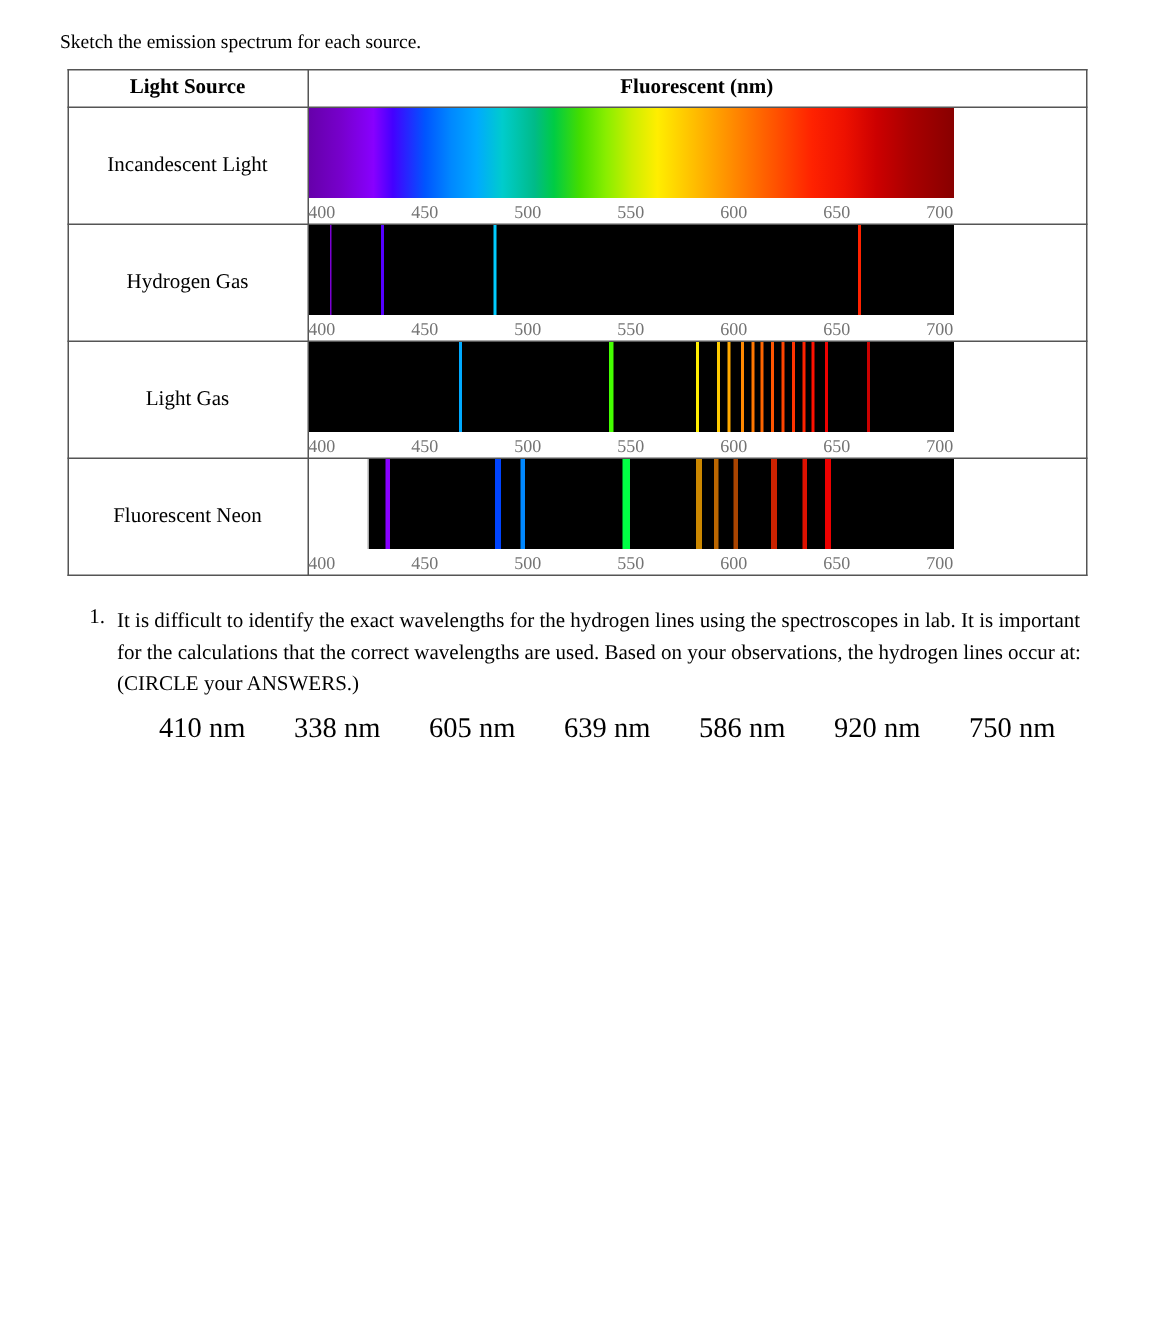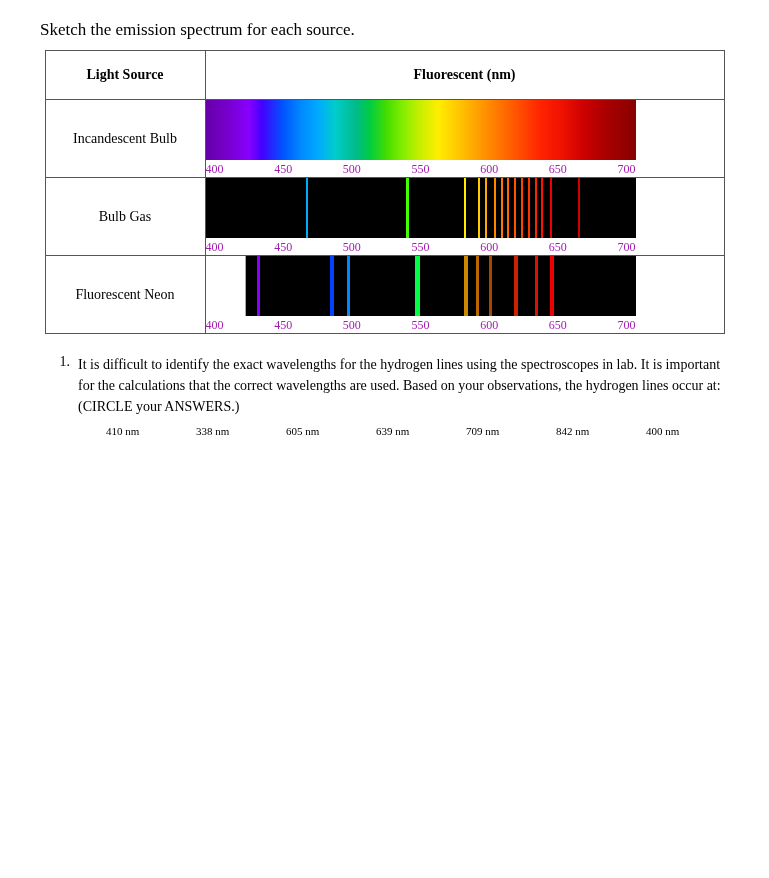--- a/index.html
+++ b/index.html
@@ -7,39 +7,39 @@
       background: #fff;
       font-family: serif;
       font-size: 14px;
       color: #000;
       padding: 20px 40px;
       width: 769px;
     }
 
     .instruction {
       margin-bottom: 10px;
-      font-size: 17px;
+      font-size: 13px;
     }
 
     .spectrum-table {
       border-collapse: collapse;
       width: 680px;
       margin: 0 auto;
     }
 
     .spectrum-table td, .spectrum-table th {
       border: 1px solid #555;
       padding: 0;
     }
 
     .spectrum-table th {
       text-align: center;
       font-weight: bold;
       font-size: 14px;
-      padding: 16px 8px;
+      padding: 4px 8px;
       background: #fff;
     }
 
     .source-cell {
       width: 160px;
       text-align: center;
       padding: 8px;
       font-size: 14px;
       vertical-align: middle;
     }
@@ -58,21 +58,21 @@
       width: 100%;
       height: 60px;
       display: block;
     }
 
     .wavelength-labels {
       display: flex;
       justify-content: space-between;
       padding: 2px 0 0 0;
       font-size: 12px;
-      color: #a21caf;
+      color: #737373;
       width: 100%;
     }
 
     .wavelength-labels span {
       text-align: center;
     }
 
     
     .incandescent-spectrum {
       background: linear-gradient(to right,
@@ -177,61 +177,87 @@
     .wavelength-options {
       display: flex;
       gap: 0;
       margin-top: 8px;
       padding-left: 28px;
       justify-content: flex-start;
     }
 
     .wavelength-option {
       min-width: 90px;
-      font-size: 11px;
+      font-size: 19px;
     }
 
     
     
   </style>
 </head>
 <body>
 
 <p class="instruction">Sketch the emission spectrum for each source.</p>
 
 <table class="spectrum-table">
   <thead>
     <tr>
       <th>Light Source</th>
       <th>Fluorescent (nm)</th>
     </tr>
   </thead>
   <tbody>
 
     <tr>
-      <td class="source-cell">Incandescent Bulb</td>
+      <td class="source-cell">Incandescent Light</td>
       <td class="spectrum-cell">
         <div class="spectrum-container">
           <div class="spectrum-bar incandescent-spectrum"></div>
           <div class="wavelength-labels">
             <span>400</span>
             <span>450</span>
             <span>500</span>
             <span>550</span>
             <span>600</span>
             <span>650</span>
             <span>700</span>
           </div>
         </div>
       </td>
     </tr>
 
-
-    <tr>
-      <td class="source-cell">Bulb Gas</td>
+    <tr>
+      <td class="source-cell">Hydrogen Gas</td>
+      <td class="spectrum-cell">
+        <div class="spectrum-container">
+          <div class="spectrum-bar hydrogen-spectrum">
+
+            <div class="line" style="left:3.3%; background:#7b00d4; width:1.5px;"></div>
+
+            <div class="line" style="left:11.3%; background:#5500ff; width:1.5px;"></div>
+
+            <div class="line" style="left:28.7%; background:#00ccff; width:2px;"></div>
+
+            <div class="line" style="left:85.3%; background:#ff2200; width:2px;"></div>
+          </div>
+          <div class="wavelength-labels">
+            <span>400</span>
+            <span>450</span>
+            <span>500</span>
+            <span>550</span>
+            <span>600</span>
+            <span>650</span>
+            <span>700</span>
+          </div>
+        </div>
+      </td>
+    </tr>
+
+    <tr>
+      <td class="source-cell">Light Gas</td>
       <td class="spectrum-cell">
         <div class="spectrum-container">
           <div class="spectrum-bar neon-spectrum">
 
             <div class="line" style="left:23.3%; background:#00aaff; width:2px;"></div>
 
             <div class="line" style="left:46.7%; background:#44ff00; width:2.5px;"></div>
 
             <div class="line" style="left:60%; background:#ffee00; width:2.5px;"></div>
 
@@ -305,19 +331,19 @@
 <div class="questions">
   <div class="question-item">
     <span class="question-num">1.</span>
     <div>
       <span class="question-text">It is difficult to identify the exact wavelengths for the hydrogen lines using the spectroscopes in lab. It is important for the calculations that the correct wavelengths are used. Based on your observations, the hydrogen lines occur at:&nbsp; (CIRCLE your ANSWERS.)</span>
       <div class="wavelength-options">
         <span class="wavelength-option">410 nm</span>
         <span class="wavelength-option">338 nm</span>
         <span class="wavelength-option">605 nm</span>
         <span class="wavelength-option">639 nm</span>
-        <span class="wavelength-option">709 nm</span>
-        <span class="wavelength-option">842 nm</span>
-        <span class="wavelength-option">400 nm</span>
+        <span class="wavelength-option">586 nm</span>
+        <span class="wavelength-option">920 nm</span>
+        <span class="wavelength-option">750 nm</span>
       </div>
     </div>
   </div>
 </div>
 
 </body></html>

